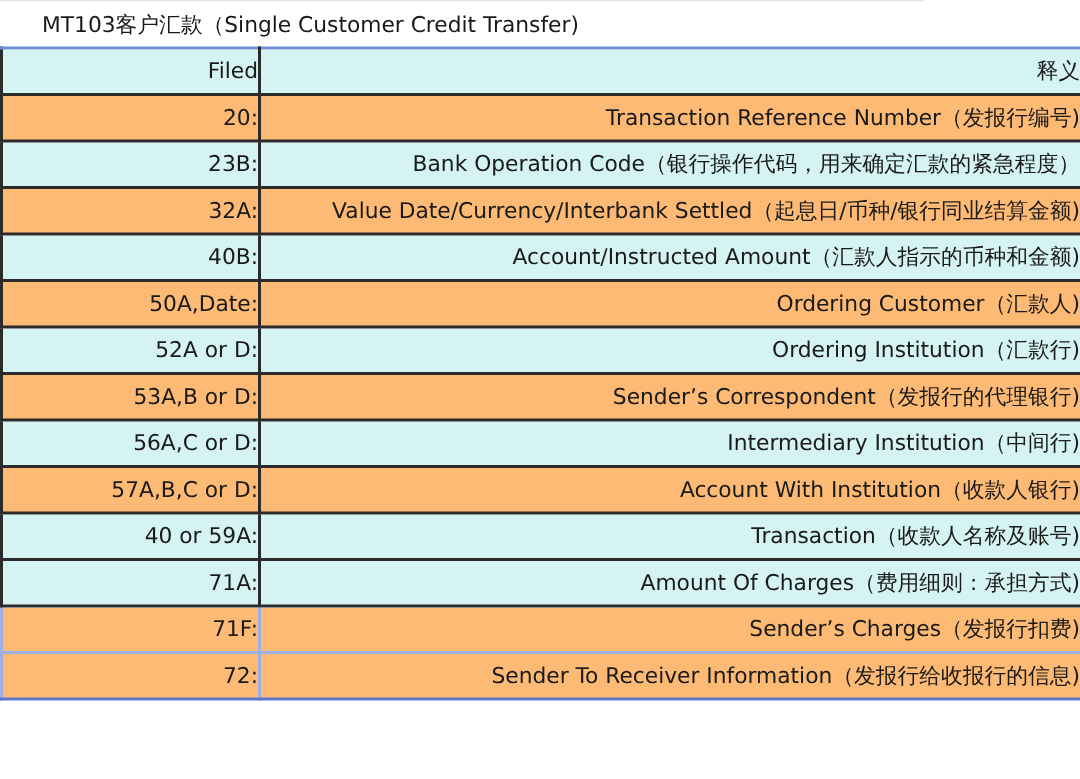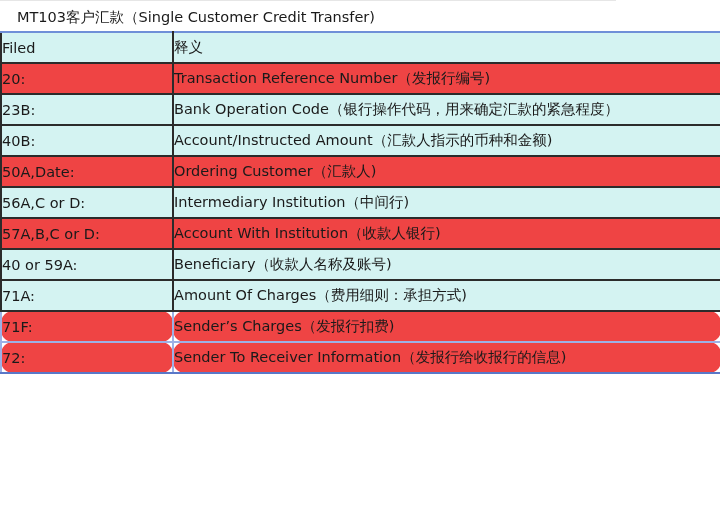--- a/index.html
+++ b/index.html
@@ -1,43 +1,43 @@
 <!DOCTYPE html>
 <html><head>
 <meta charset="utf-8">
 <style>
   html, body { margin: 0; padding: 0; background: #ffffff; }
   body { width: 720px; height: 519px; overflow: hidden; position: relative;
          font-family: "DejaVu Sans", sans-serif; color: #1a1a1a; }
   .title {
     position: absolute; left: 0; top: 0; width: 616px; height: 31px;
-    box-sizing: border-box; padding-left: 17px; line-height: 32px;
+    box-sizing: border-box; padding-left: 28px; line-height: 32px;
     font-size: 14.5px; background: #fff;
     border-top: 1px solid #e6e6e6;
   }
   .corner-mark {
     position: absolute; left: 0; top: 0; width: 0; height: 0;
     border-top: 5px solid #1e7a1e; border-right: 5px solid transparent;
   }
   .left-edge { position: absolute; left: 0; top: 0; width: 1px; height: 31px; background:#333; }
   table {
     position: absolute; left: 0; top: 31px; width: 720px;
     border-collapse: collapse; table-layout: fixed;
   }
   col.c1 { width: 172px; }
   col.c2 { width: 548px; }
   td, th {
-    height: 29px; padding: 0; text-align: left; vertical-align: middle;
+    height: 29px; padding: 0; text-align: right; vertical-align: middle;
     font-size: 14.5px; font-weight: normal;
     border: 2px solid #2b2b2b; white-space: nowrap; overflow: hidden;
   }
   th { border-top: 2px solid #6f8fd8; }
   tr.teal td, tr.teal th { background: #d4f3f2; }
-  tr.white td { background: #ef4444; }
-  tr.blue td { border-color: #9db1e6; border-width: 2px; border-radius: 12px; }
+  tr.white td { background: #fdba74; }
+  tr.blue td { border-color: #9db1e6; border-width: 2px; }
   tr.blue-top td { border-top-color: #2b2b2b; }
   tr.last td { border-bottom: 2px solid #5a78c8; }
   td.right-blue { border-right-color: #5a78c8; }
 </style>
 </head>
 <body>
 
 <div class="corner-mark"></div>
 <div class="left-edge"></div>
 <div class="title">MT103客户汇款（Single Customer Credit Transfer)</div>
@@ -55,39 +55,51 @@
   </thead>
   <tbody>
     <tr class="white">
       <td>20:</td>
       <td>Transaction Reference Number（发报行编号)</td>
     </tr>
     <tr class="teal">
       <td>23B:</td>
       <td>Bank Operation Code（银行操作代码，用来确定汇款的紧急程度）</td>
     </tr>
+    <tr class="white">
+      <td>32A:</td>
+      <td>Value Date/Currency/Interbank Settled（起息日/币种/银行同业结算金额)</td>
+    </tr>
     <tr class="teal">
       <td>40B:</td>
       <td>Account/Instructed Amount（汇款人指示的币种和金额)</td>
     </tr>
     <tr class="white">
       <td>50A,Date:</td>
       <td>Ordering Customer（汇款人)</td>
+    </tr>
+    <tr class="teal">
+      <td>52A or D:</td>
+      <td>Ordering Institution（汇款行)</td>
+    </tr>
+    <tr class="white">
+      <td>53A,B or D:</td>
+      <td>Sender’s Correspondent（发报行的代理银行)</td>
     </tr>
     <tr class="teal">
       <td>56A,C or D:</td>
       <td>Intermediary Institution（中间行)</td>
     </tr>
     <tr class="white">
       <td>57A,B,C or D:</td>
       <td>Account With Institution（收款人银行)</td>
     </tr>
     <tr class="teal">
       <td>40 or 59A:</td>
-      <td>Beneficiary（收款人名称及账号)</td>
+      <td>Transaction（收款人名称及账号)</td>
     </tr>
     <tr class="teal">
       <td>71A:</td>
       <td>Amount Of Charges（费用细则：承担方式)</td>
     </tr>
     <tr class="white blue blue-top">
       <td>71F:</td>
       <td class="right-blue">Sender’s Charges（发报行扣费)</td>
     </tr>
     <tr class="white blue last">

